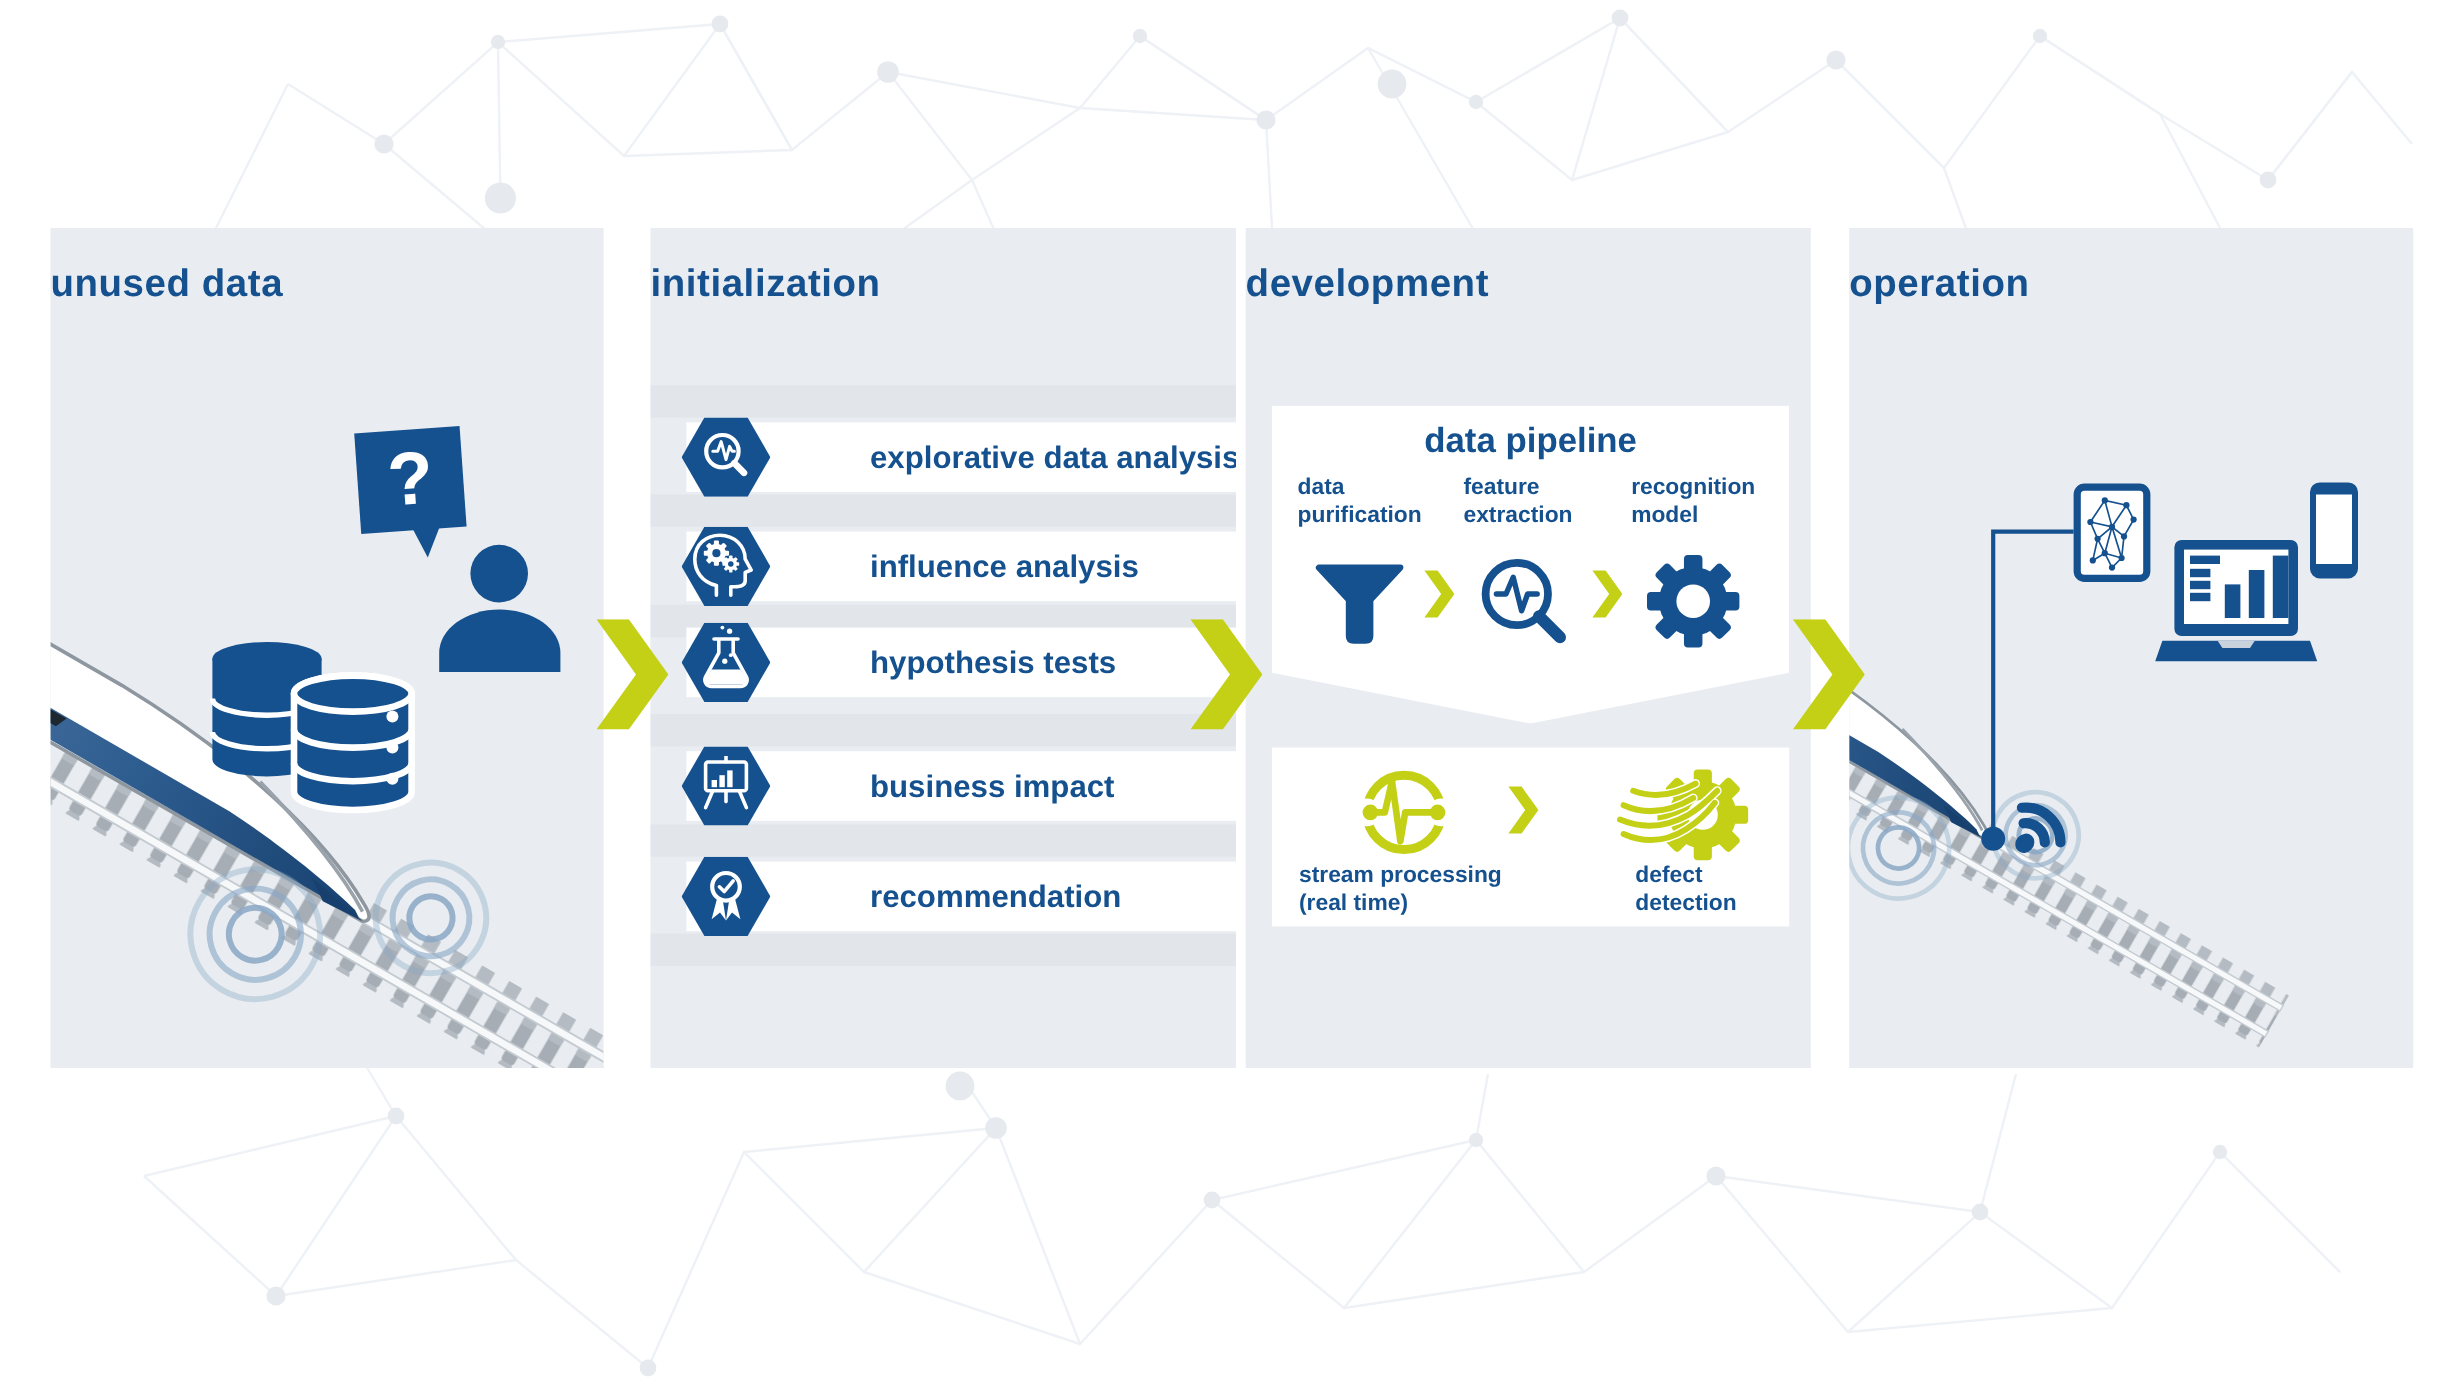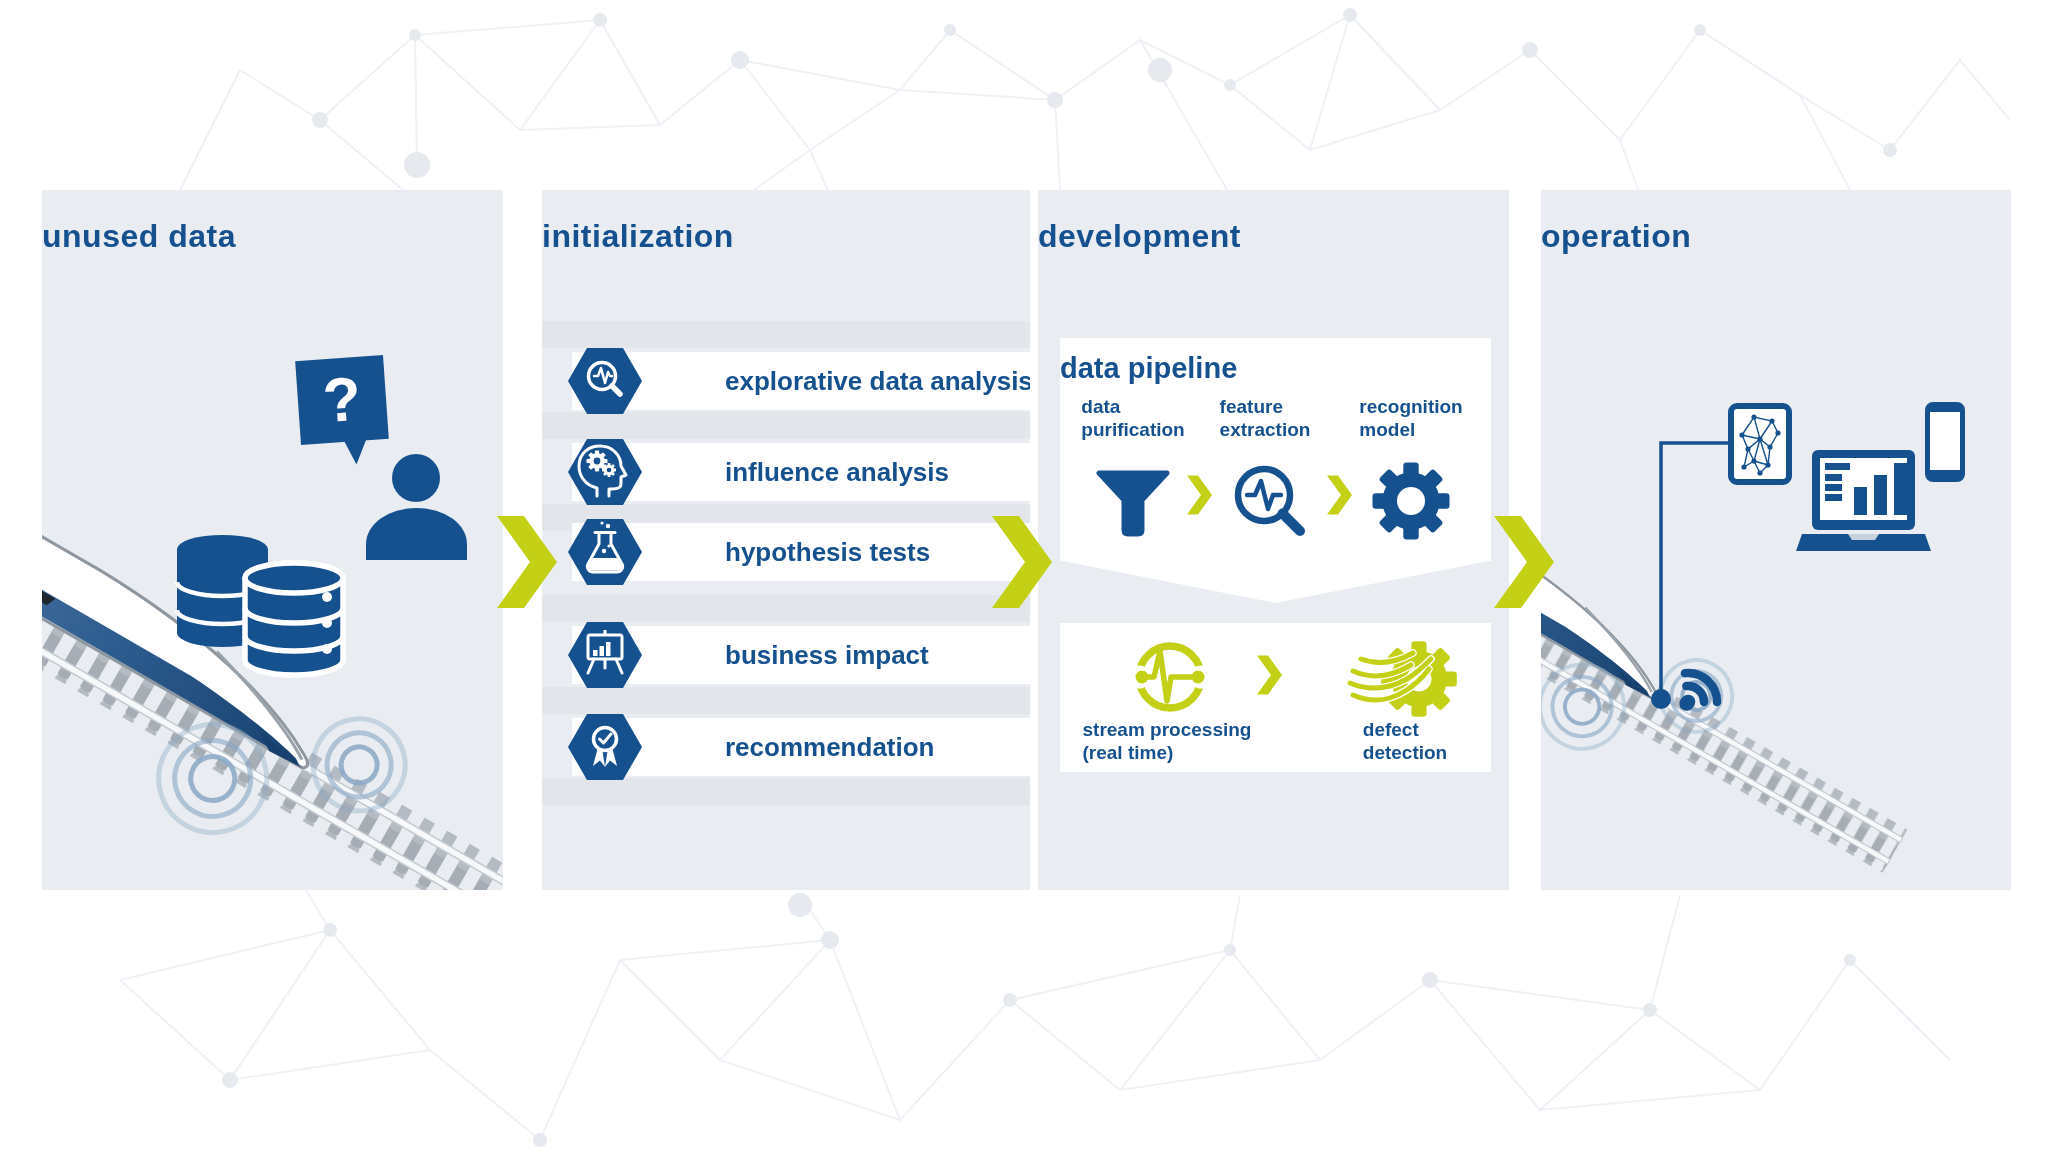--- a/index.html
+++ b/index.html
@@ -24,21 +24,21 @@
   .stage-arrow{position:absolute;top:516px;}
   
   .init-band{position:absolute;left:0;right:0;height:27px;background:var(--band);}
   .init-row{position:absolute;left:30px;right:0;height:58px;background:#fff;}
   .hex-icon{position:absolute;left:-4px;top:-4px;}
   .init-label{position:absolute;left:115px;top:0;height:58px;line-height:58px;
               font-size:26px;font-weight:600;color:var(--blue);white-space:nowrap;margin-left:38px;}
   
   .pipeline-box{position:absolute;left:22px;top:148px;width:431px;height:265px;background:#fff;
                 clip-path:polygon(0 0,100% 0,100% 84%,50% 100%,0 84%);}
-  .pipeline-title{position:absolute;top:14px;left:0;width:100%;text-align:left;
+  .pipeline-title{position:absolute;top:14px;left:0;width:100%;text-align:center;
                   font-size:29px;font-weight:700;color:var(--blue);}
   .pipe-label{position:absolute;top:58px;transform:translateX(-50%);
               font-size:19px;font-weight:600;color:var(--blue);line-height:1.2;white-space:pre-line;}
   .runtime-box{position:absolute;left:22px;top:433px;width:431px;height:149px;background:#fff;}
   .runtime-label{position:absolute;top:96px;transform:translateX(-50%);
                  font-size:19px;font-weight:600;color:var(--blue);line-height:1.2;white-space:pre-line;}
   .icons-svg{position:absolute;left:0;top:0;}
   
   .speech-bubble{position:absolute;left:256px;top:168px;width:88px;height:84px;background:var(--blue);
                  transform:rotate(-4deg);text-align:center;}

